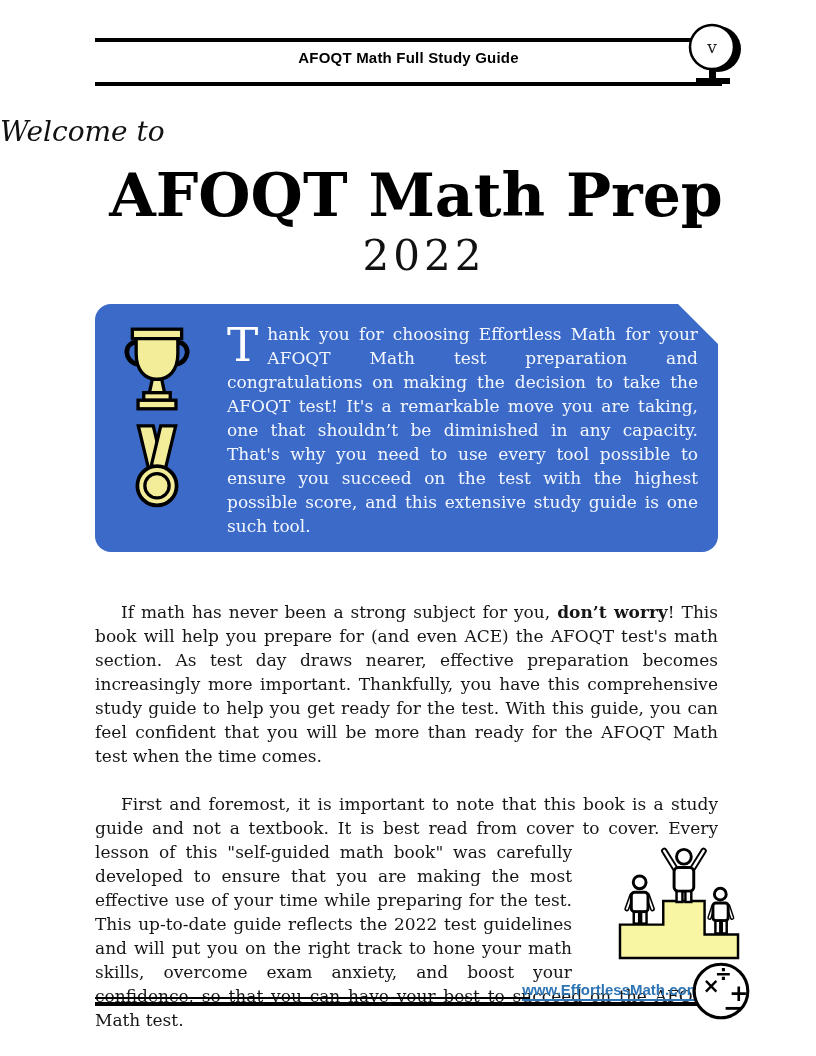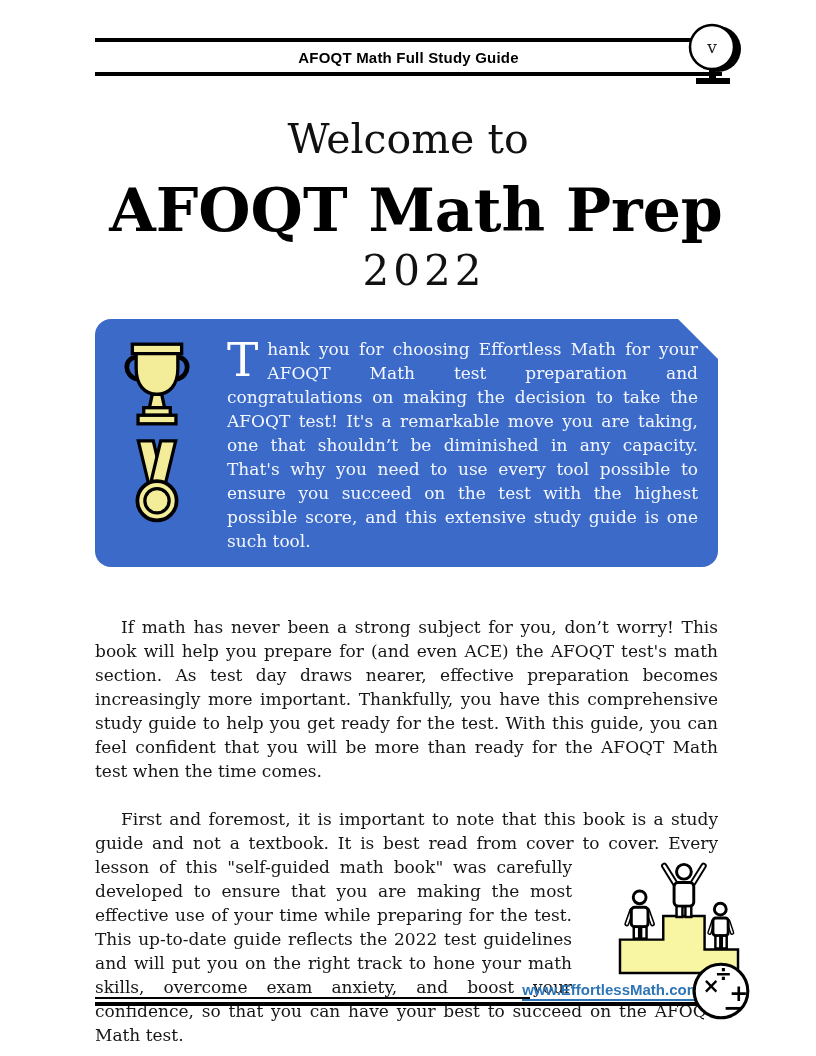--- a/index.html
+++ b/index.html
@@ -8,30 +8,30 @@
     width:816px; height:1056px; margin:0 auto; position:relative;
     background:#ffffff; overflow:hidden;
     font-family:"DejaVu Serif", serif; color:#1b1b1b;
   }
 
   
   .header { position:absolute; top:38px; left:95px; right:94px; }
   .hrule { height:2px; border-top:3px solid #000; border-bottom:1.5px solid #000; }
   .htitle {
     text-align:center; font-family:"Liberation Sans", sans-serif;
-    font-weight:bold; font-size:15px; padding:7px 0 6px; letter-spacing:.2px; color:#000;
+    font-weight:bold; font-size:15px; padding:7px 0 16px; letter-spacing:.2px; color:#000;
   }
   .page-badge { position:absolute; right:-26px; top:-16px; width:62px; height:70px; }
   .page-badge-num {
     position:absolute; top:15px; left:0; width:52px; text-align:center;
     font-size:17px; color:#222; font-family:"DejaVu Serif", serif;
   }
 
   
-  .welcome { margin-top:115px; text-align:center; font-size:41px; color:#111; }
+  .welcome { margin-top:115px; font-style:italic; font-size:28px; color:#111; }
   .main-title {
     text-align:center; font-size:60px; font-weight:bold; color:#000;
     margin:16px 16px 0; line-height:1.05; font-family:"DejaVu Serif", serif;padding-left:16px;
   }
   .year { text-align:center; font-size:42px; letter-spacing:4px; margin-top:4px; color:#111;margin-left:32px; }
 
   
   .intro-box {
     margin:24px 98px 0 95px; min-height:200px;
     background:#3B6AC8; border-radius:16px;
@@ -45,21 +45,21 @@
   }
   .dropcap { float:left; font-size:47px; line-height:39px; padding:3px 9px 0 0; color:#fff; }
 
   
   .body-p {
     margin:0 98px 0 95px; font-size:17px; line-height:24px;
     text-align:justify; color:#161616;
   }
   .p1 { margin-top:48px; text-indent:26px; }
   .p2 { margin-top:24px; text-indent:26px; }
-  .body-p strong { font-weight:normal; }
+  .body-p strong { font-weight:bold; }
   .podium-wrap { float:right; width:130px; height:120px; margin:2px 0 2px 16px; }
 
   
   .footer { position:absolute; left:95px; right:86px; bottom:42px; height:60px; }
   .fl-thin  { position:absolute; bottom:15px; left:0; right:200px; border-top:2px solid #000; }
   .fl-thick { position:absolute; bottom:8px; left:0; right:10px; border-top:4.5px solid #000; }
   .footer-url {
     position:absolute; right:30px; bottom:13px;
     font-family:"Liberation Sans", sans-serif; font-weight:bold; font-size:15px;
     color:#2E75B6; text-decoration:none; border-bottom:2.5px solid #2E75B6; padding-bottom:1px;

